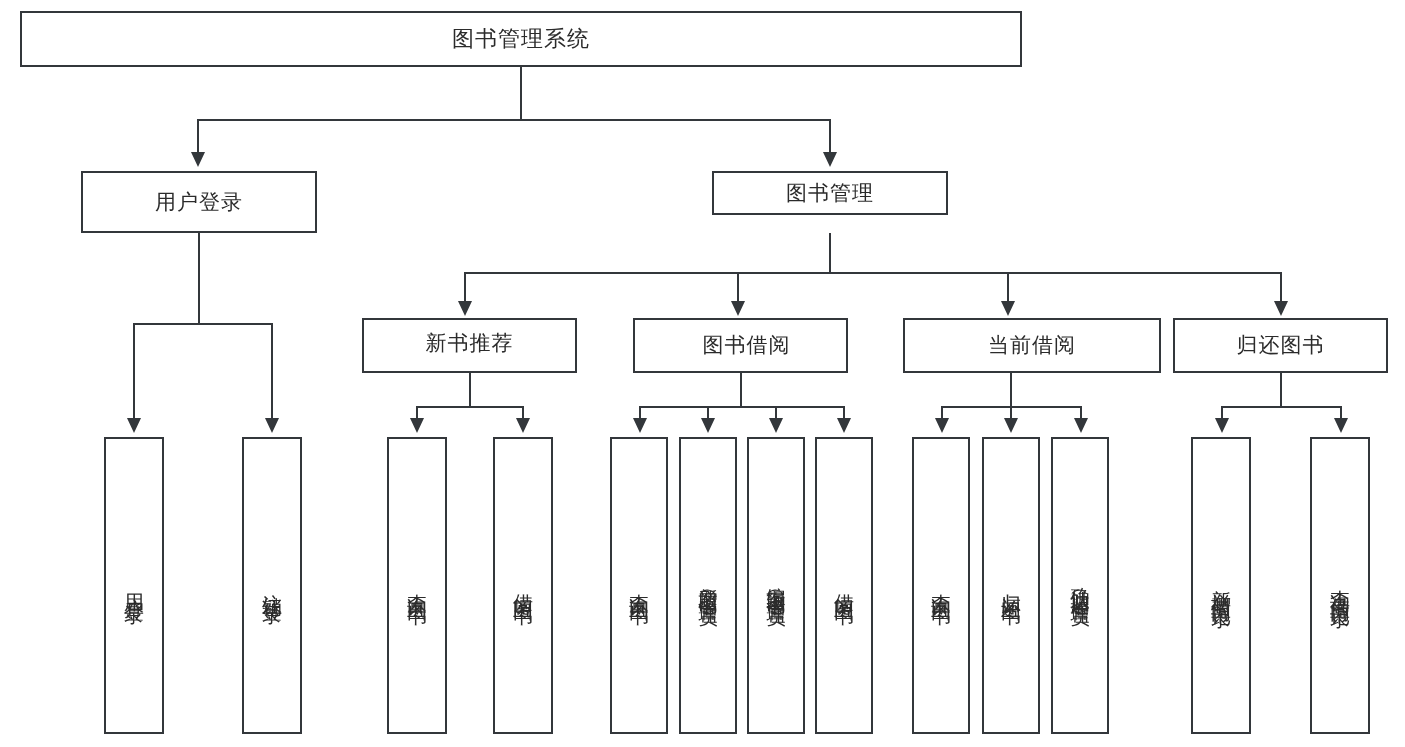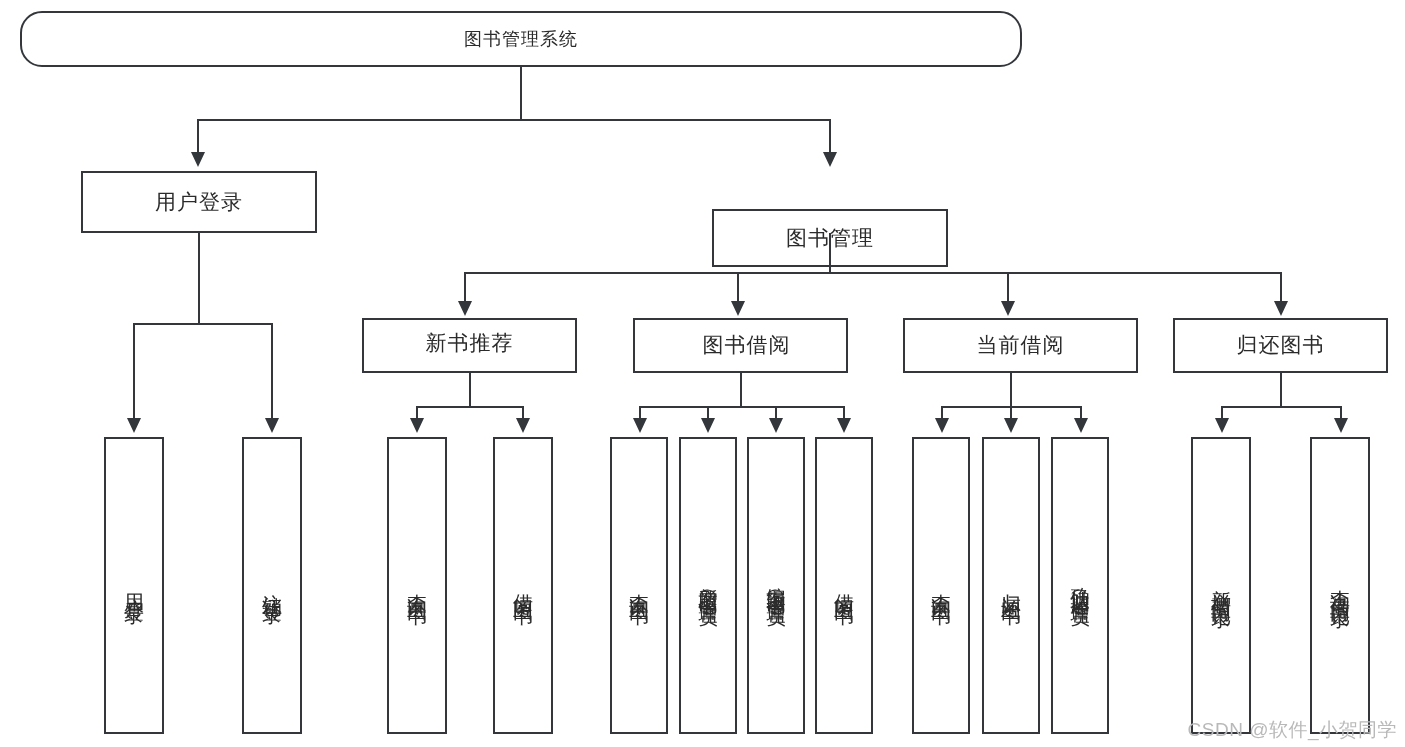--- a/index.html
+++ b/index.html
@@ -27,22 +27,21 @@
     color: #2b2b2b;
     display: flex;
     align-items: center;
     justify-content: center;
     font-size: 21px;
     line-height: 1.25;
     letter-spacing: 1px;
     white-space: nowrap;
   }
   .node.root {
-    font-size: 18px;
-    border-radius: 22px;
+    font-size: 22px;
   }
   
   .node.leaf {
     writing-mode: vertical-rl;
     text-orientation: upright;
     align-items: center;
     justify-content: center;
     font-size: 20px;
     letter-spacing: 4px;
     padding: 4px 0;
@@ -97,21 +96,21 @@
   <div class="edge v" style="left:197px; top:119px; height:36px;"></div>
   <div class="arrow" style="left:191px; top:152px;"></div>
 
   <div class="edge v" style="left:829px; top:119px; height:36px;"></div>
   <div class="arrow" style="left:823px; top:152px;"></div>
 
   <div class="node" style="left:81px; top:171px; width:236px; height:62px;">
     <span class="node-label">用户登录</span>
   </div>
 
-  <div class="node" style="left:712px; top:171px; width:236px; height:58px;margin-top:38px;">
+  <div class="node" style="left:712px; top:171px; width:236px; height:44px;">
     <span class="node-label">图书管理</span>
   </div>
 
   <div class="edge v" style="left:198px; top:233px; height:90px;"></div>
   <div class="edge h" style="left:133px; top:323px; width:138px;"></div>
   <div class="edge v" style="left:133px; top:323px; height:98px;"></div>
   <div class="arrow" style="left:127px; top:418px;"></div>
   <div class="edge v" style="left:271px; top:323px; height:98px;"></div>
   <div class="arrow" style="left:265px; top:418px;"></div>
 
@@ -131,21 +130,21 @@
   <div class="arrow" style="left:1274px; top:301px;"></div>
 
   <div class="node" style="left:362px; top:318px; width:215px; height:55px;font-family:Liberation Mono, monospace;">
     <span class="node-label">新书推荐</span>
   </div>
 
   <div class="node" style="left:633px; top:318px; width:215px; height:55px;padding-left:12px;">
     <span class="node-label">图书借阅</span>
   </div>
 
-  <div class="node" style="left:903px; top:318px; width:235px; height:55px;">
+  <div class="node" style="left:903px; top:318px; width:258px; height:55px;">
     <span class="node-label">当前借阅</span>
   </div>
 
   <div class="node" style="left:1173px; top:318px; width:215px; height:55px;">
     <span class="node-label">归还图书</span>
   </div>
 
   <div class="edge v" style="left:469px; top:373px; height:33px;"></div>
   <div class="edge h" style="left:416px; top:406px; width:106px;"></div>
   <div class="edge v" style="left:416px; top:406px; height:16px;"></div>
@@ -217,15 +216,14 @@
     <span class="node-label">确认归还（管理员）</span>
   </div>
 
   <div class="node leaf" style="left:1191px; top:437px; width:60px; height:297px;">
     <span class="node-label">新增借阅记录</span>
   </div>
   <div class="node leaf" style="left:1310px; top:437px; width:60px; height:297px;">
     <span class="node-label">查询借阅记录</span>
   </div>
 
-  <div id="watermark">CSDN @软件_小贺同学</div>
 
 </div>
 
 </body></html>

